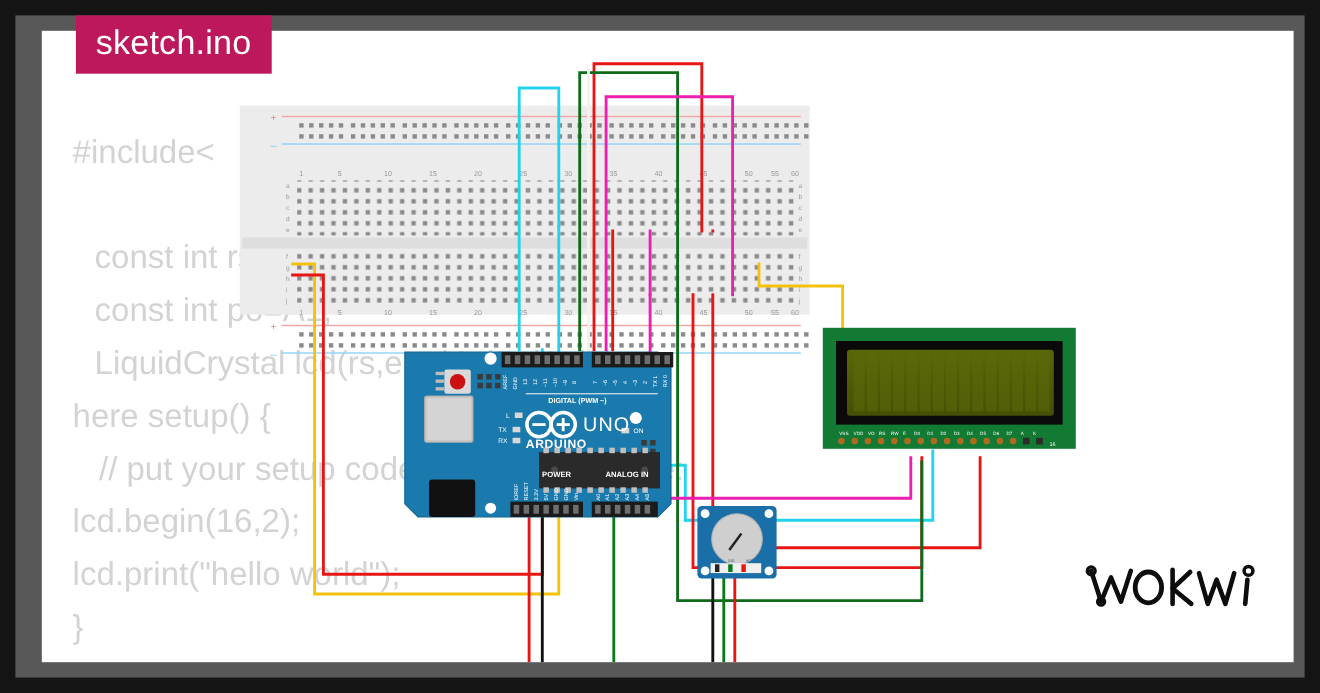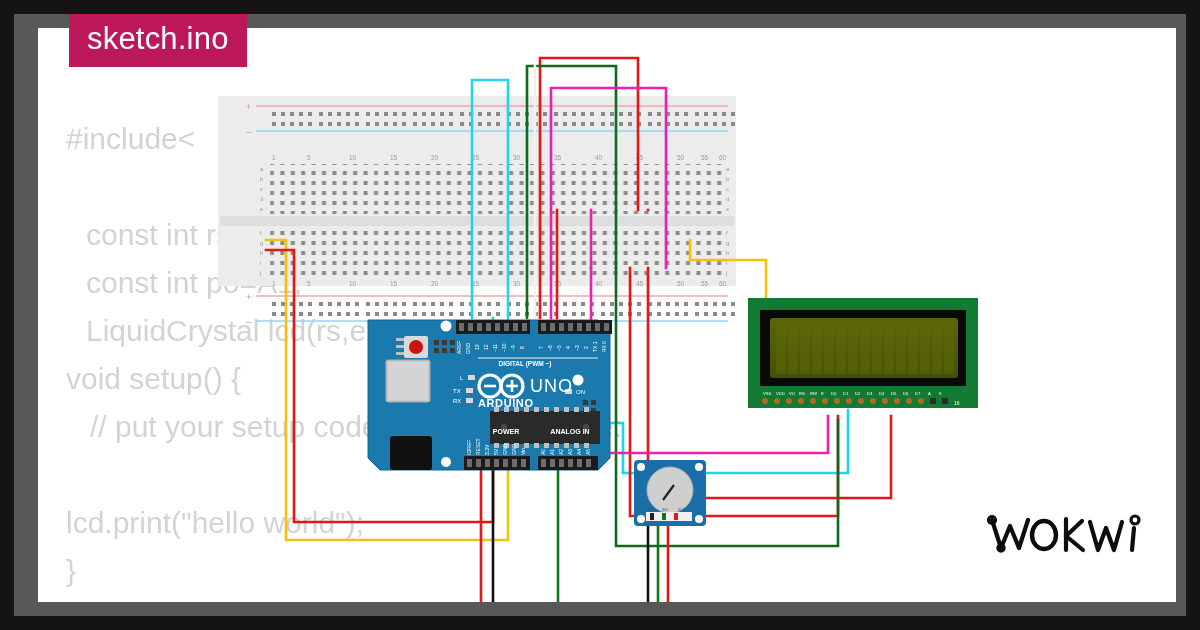--- a/index.html
+++ b/index.html
@@ -74,22 +74,23 @@
   <div class="frame-dark"></div>
   <div class="frame-gray"></div>
 
   <div class="canvas">
 
     <div class="code-layer">
       <div class="code-line" style="left:28px; top:96px;">#include&lt;</div>
       <div class="code-line" style="left:48px; top:192px;">const int rs=12,en=11,d4=5,d5=4,d6=6,d7=3;</div>
       <div class="code-line" style="left:48px; top:240px;">const int po=A1;</div>
       <div class="code-line" style="left:48px; top:288px;">LiquidCrystal lcd(rs,en,d4,d5,d6,d7);</div>
-      <div class="code-line" style="left:28px; top:336px;">void setup() {</div>
+      <div class="code-line" style="left:28px; top:336px;">here setup() {</div>
       <div class="code-line" style="left:52px; top:384px;">// put your setup code here, to run once:</div>
+      <div class="code-line" style="left:28px; top:432px;">lcd.begin(16,2);</div>
       <div class="code-line" style="left:28px; top:480px;">lcd.print("hello world");</div>
       <div class="code-line" style="left:28px; top:528px;">}</div>
     </div>
 
     <svg class="circuit" viewBox="0 0 1138 574" width="1138" height="574">
       <defs>
         <pattern id="bbHolesTop" x="0" y="0" width="10.4" height="10" patternUnits="userSpaceOnUse">
           <rect x="3.2" y="3" width="4" height="4" fill="#8a8a8a"></rect>
         </pattern>
         <linearGradient id="lcdScreenGrad" x1="0" y1="0" x2="0" y2="1">

